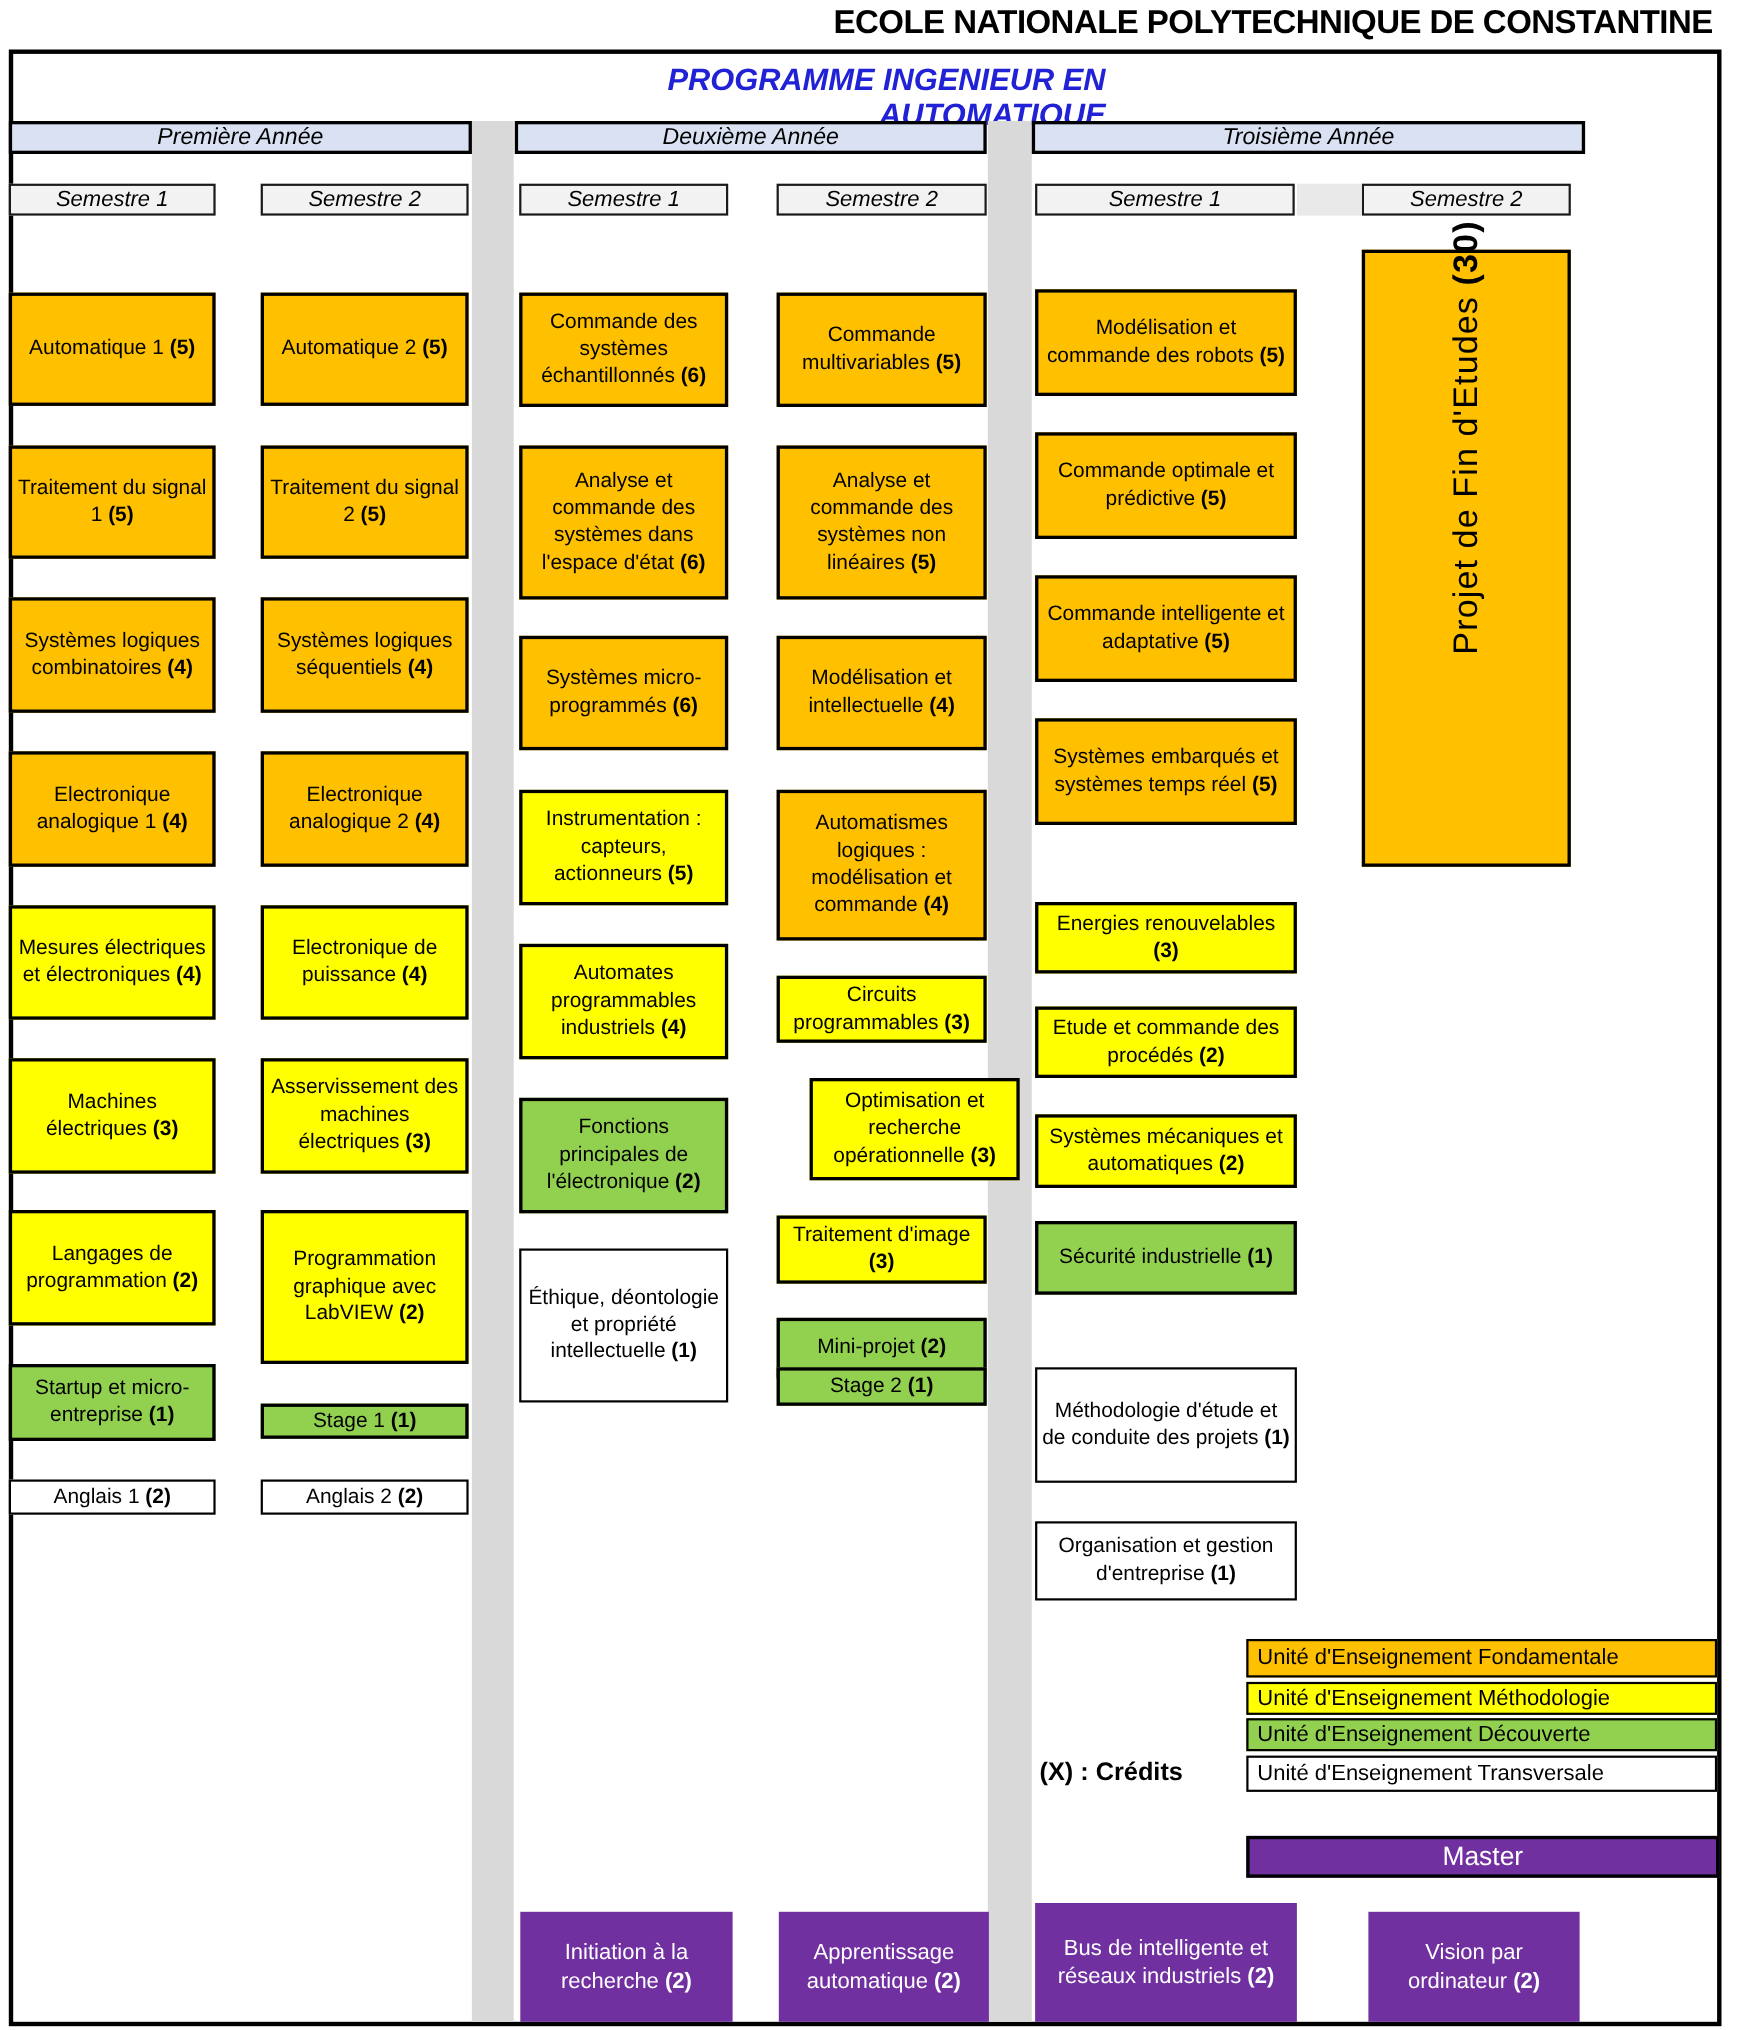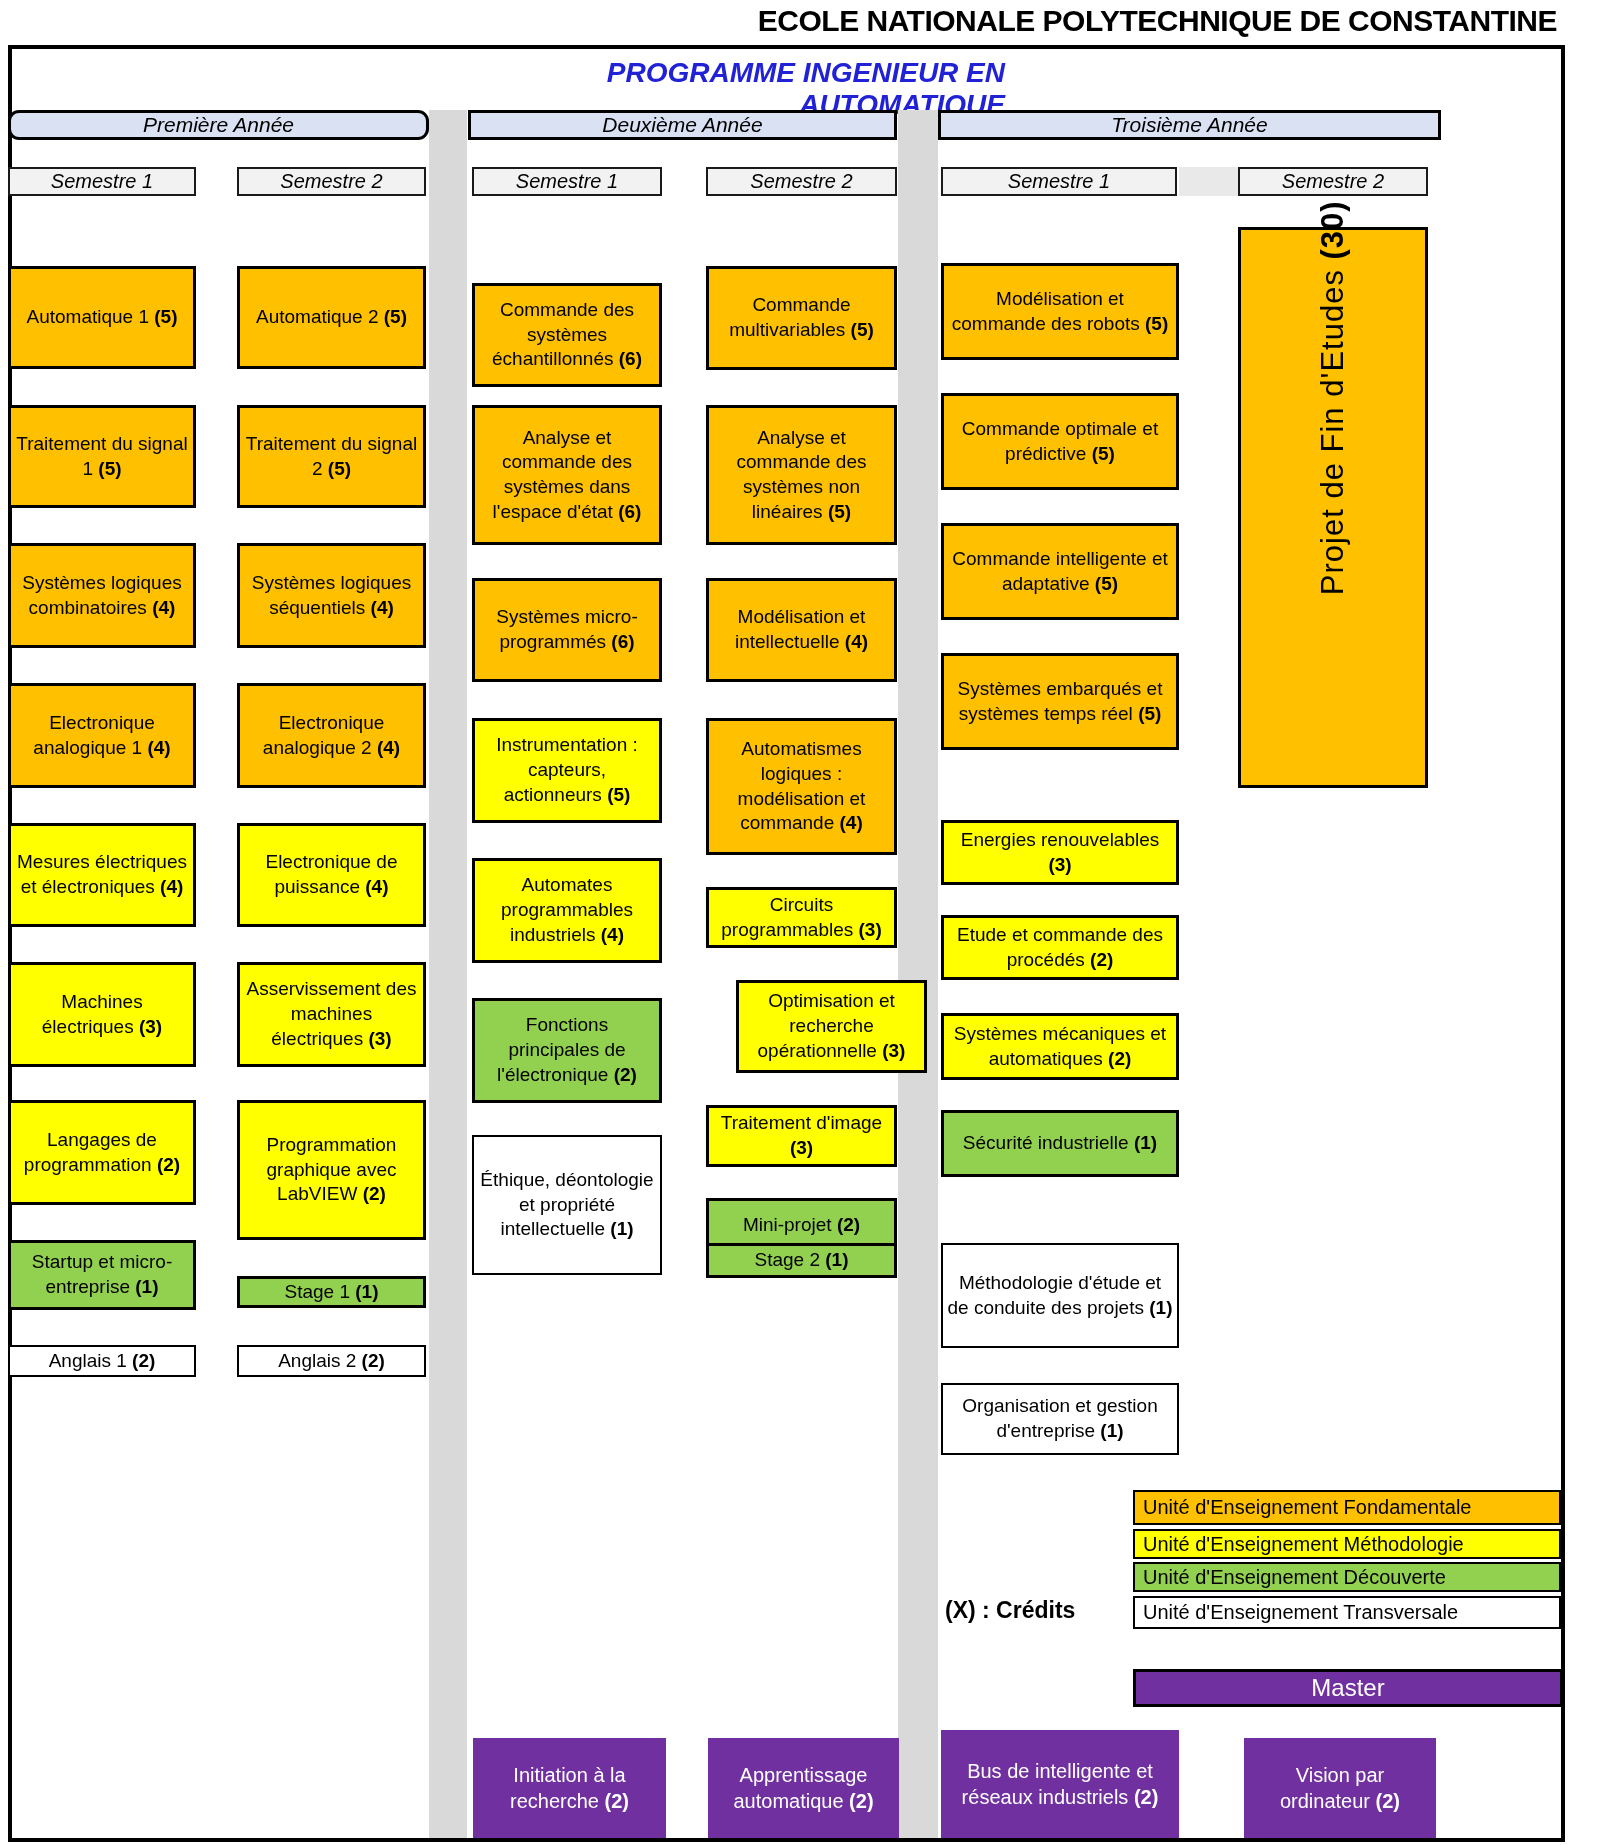--- a/index.html
+++ b/index.html
@@ -28,21 +28,21 @@
 </head>
 <body>
 
 <div class="abs" id="school-title">ECOLE NATIONALE POLYTECHNIQUE DE CONSTANTINE</div>
 <div class="abs" id="board-border"></div>
 <div class="abs" id="program-title">PROGRAMME INGENIEUR EN AUTOMATIQUE</div>
 
 <div class="abs graybar" style="left:429px;width:38px;"></div>
 <div class="abs graybar" style="left:898px;width:40px;"></div>
 
-<div class="abs year-header" style="left:8px;width:421px;border-radius:11px;">Première Année</div>
+<div class="abs year-header" style="left:8px;width:421px;">Première Année</div>
 <div class="abs year-header" style="left:468px;width:429px;">Deuxième Année</div>
 <div class="abs year-header" style="left:938px;width:503px;">Troisième Année</div>
 
 <div class="abs sem-header" style="left:8px;width:188px;">Semestre 1</div>
 <div class="abs sem-header" style="left:237px;width:189px;">Semestre 2</div>
 <div class="abs sem-header" style="left:472px;width:190px;">Semestre 1</div>
 <div class="abs sem-header" style="left:706px;width:191px;">Semestre 2</div>
 <div class="abs sem-header" style="left:941px;width:236px;">Semestre 1</div>
 <div class="abs sem-header" style="left:1238px;width:190px;">Semestre 2</div>
 <div class="abs" id="sem-filler"></div>
@@ -97,21 +97,21 @@
   </div>
 <div class="abs course methodologie" style="left: 237px; top: 1100px; width: 189px; height: 140px;">
     <div class="wrap"><span>Programmation graphique avec LabVIEW</span> <b>(2)</b></div>
   </div>
 <div class="abs course decouverte" style="left: 237px; top: 1276px; width: 189px; height: 32px;">
     <div class="wrap"><span>Stage 1</span> <b>(1)</b></div>
   </div>
 <div class="abs course transversale" style="left: 237px; top: 1345px; width: 189px; height: 32px;">
     <div class="wrap"><span>Anglais 2</span> <b>(2)</b></div>
   </div>
-<div class="abs course fondamentale" style="left: 472px; top: 266px; width: 190px; height: 104px; margin-top: 17px;">
+<div class="abs course fondamentale" style="left: 472px; top: 266px; width: 190px; height: 104px;">
     <div class="wrap"><span>Commande des systèmes échantillonnés</span> <b>(6)</b></div>
   </div>
 <div class="abs course fondamentale" style="left: 472px; top: 405px; width: 190px; height: 140px;">
     <div class="wrap"><span>Analyse et commande des systèmes dans l'espace d'état</span> <b>(6)</b></div>
   </div>
 <div class="abs course fondamentale" style="left: 472px; top: 578px; width: 190px; height: 104px;">
     <div class="wrap"><span>Systèmes micro-programmés</span> <b>(6)</b></div>
   </div>
 <div class="abs course methodologie" style="left: 472px; top: 718px; width: 190px; height: 105px;">
     <div class="wrap"><span>Instrumentation : capteurs, actionneurs</span> <b>(5)</b></div>

